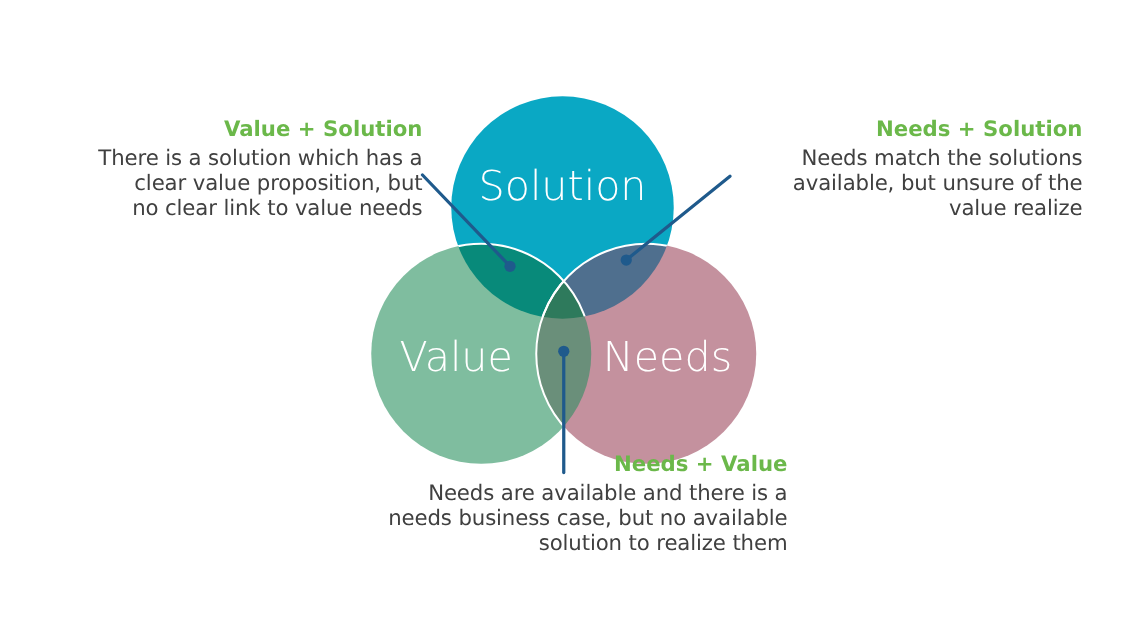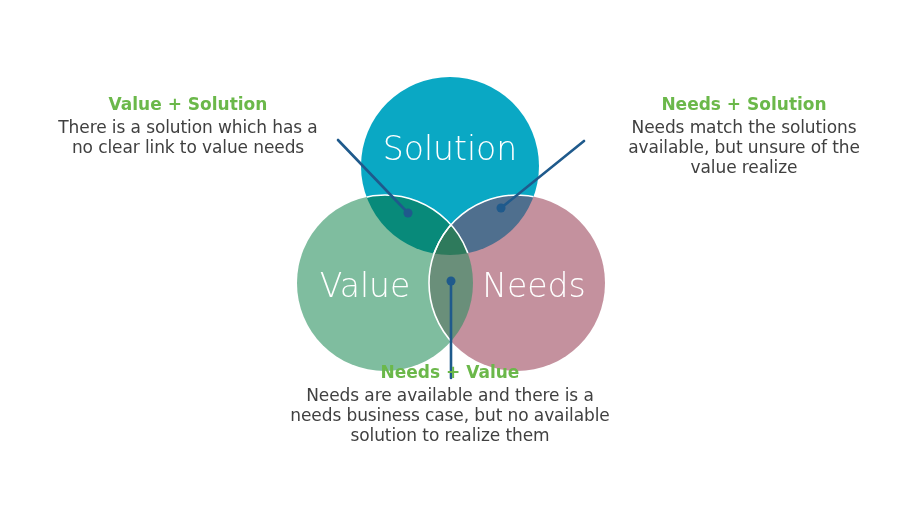--- a/index.html
+++ b/index.html
@@ -1,20 +1,20 @@
 <!DOCTYPE html>
 <html><head>
 <meta charset="utf-8">
 <style>
   html, body { margin: 0; padding: 0; background: #ffffff; }
   body { width: 900px; height: 506px; position: relative; overflow: hidden;
          font-family: "DejaVu Sans", "Liberation Sans", sans-serif; }
   #venn { position: absolute; left: 0; top: 0; }
   .circle-label { font-family: "DejaVu Sans", sans-serif; font-weight: 300; fill: #ffffff; }
-  .callout { position: absolute; text-align: center; color: #404040; }
+  .callout { position: absolute; text-align: right; color: #404040; }
   .callout .title { color: #6bb84a; font-weight: bold; font-size: 17px; line-height: 22px; margin-bottom: 2px; }
   .callout .desc { font-size: 17px; line-height: 20px; letter-spacing: -0.1px; }
 </style>
 </head>
 <body>
 
 <svg id="venn" width="900" height="506" viewBox="0 0 900 506">
   <defs>
     <clipPath id="clipSol">
         <circle cx="450" cy="166" r="89"></circle>
@@ -66,25 +66,26 @@
     <circle cx="501" cy="208" r="4.5" stroke="none"></circle>
     <line x1="451" y1="281" x2="451" y2="378"></line>
     <circle cx="451" cy="281" r="4.5" stroke="none"></circle>
   </g>
 </svg>
 
 <div class="callout" style="left:38px; top:93px; width:300px;">
   <div class="title">Value + Solution</div>
   <div class="desc">
     <div>There is a solution which has a</div>
+    <div>clear value proposition, but</div>
     <div>no clear link to value needs</div>
   </div>
 </div>
 
-<div class="callout" style="left:596px; top:93px; width:296px;">
+<div class="callout" style="left:570px; top:93px; width:296px;">
   <div class="title">Needs + Solution</div>
   <div class="desc">
     <div>Needs match the solutions</div>
     <div>available, but unsure of the</div>
     <div>value realize</div>
   </div>
 </div>
 
 <div class="callout" style="left:270px; top:361px; width:360px;">
   <div class="title">Needs + Value</div>

